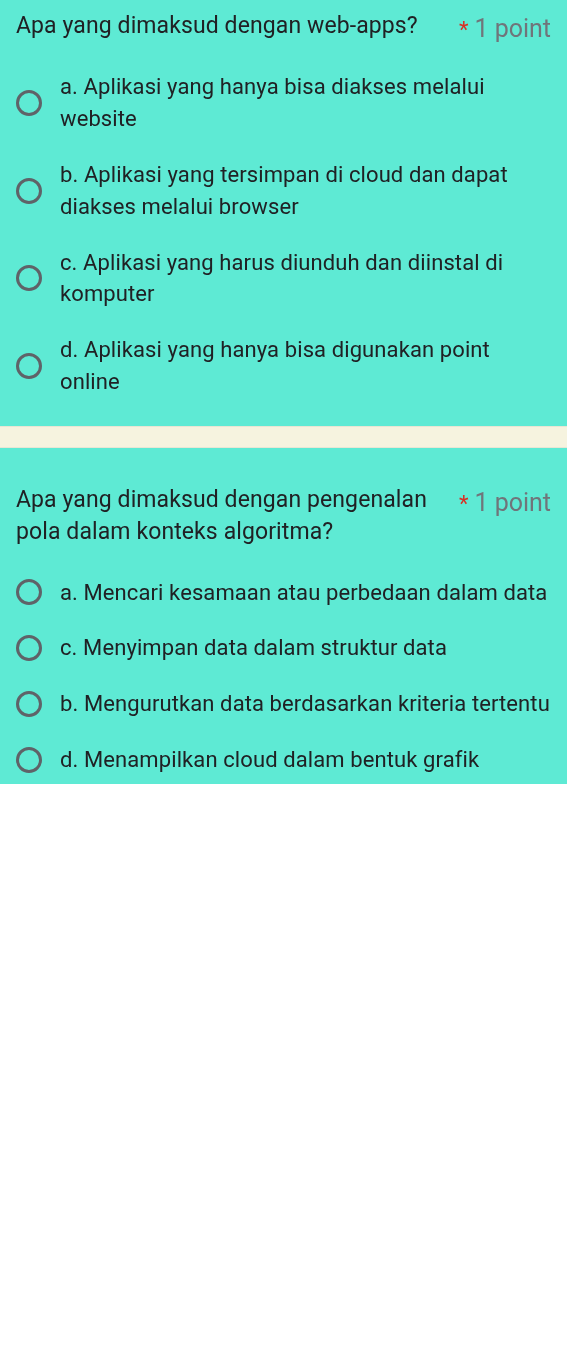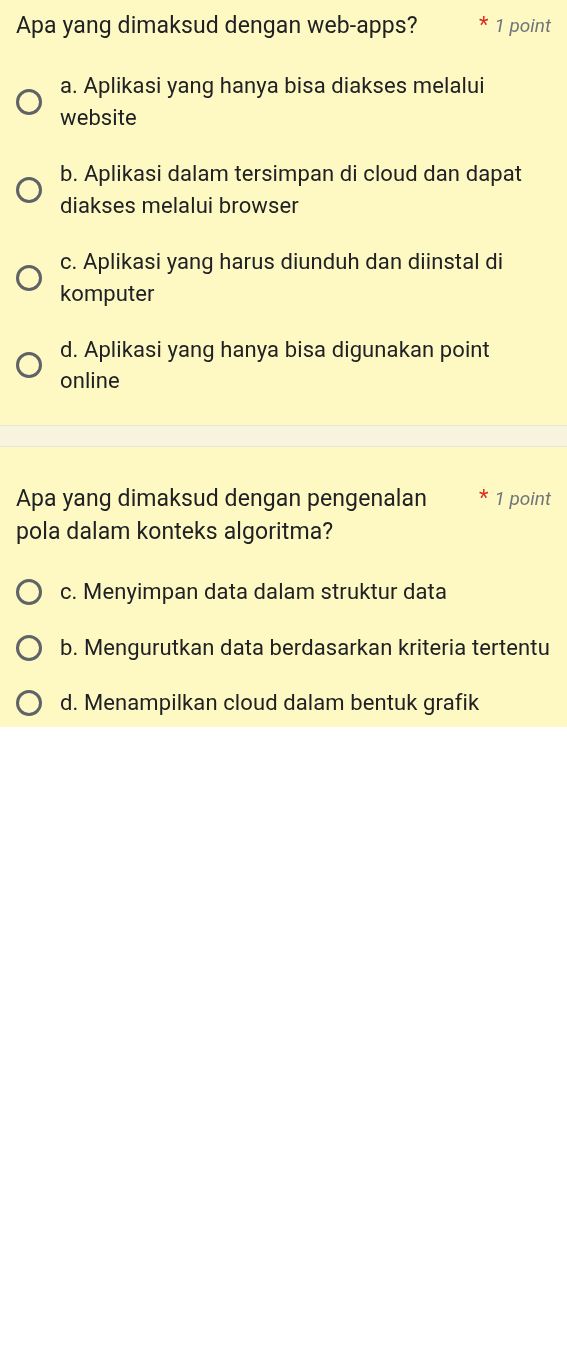--- a/index.html
+++ b/index.html
@@ -3,21 +3,21 @@
   <meta charset="utf-8">
   <style>
     * { box-sizing: border-box; margin: 0; padding: 0; }
     body {
       font-family: Roboto, Arial, sans-serif;
       background: #fff;
       width: 567px;
       color: #202124;
     }
     .question-card {
-      background: #fef9c3;
+      background: #5eead4;
       padding: 10px 16px 28px 16px;
     }
     .question-header {
       display: flex;
       align-items: flex-start;
       margin-bottom: 28px;
     }
     .question-text {
       font-size: 23px;
       line-height: 1.4;
@@ -33,22 +33,21 @@
       white-space: nowrap;
       padding-top: 4px;
     }
     .required {
       color: #d93025;
       font-size: 22px;
       line-height: 1;
     }
     .points {
       color: #70757a;
-      font-size: 19px;
-      font-style: italic;
+      font-size: 25px;
     }
     .options {
       display: flex;
       flex-direction: column;
       gap: 24px;
     }
     .option {
       display: flex;
       align-items: center;
       gap: 18px;
@@ -87,21 +86,21 @@
       <span class="points">1 point</span>
     </div>
   </div>
   <div class="options">
     <div class="option">
       <span class="radio"></span>
       <span class="option-label">a. Aplikasi yang hanya bisa diakses melalui website</span>
     </div>
     <div class="option">
       <span class="radio"></span>
-      <span class="option-label">b. Aplikasi dalam tersimpan di cloud dan dapat diakses melalui browser</span>
+      <span class="option-label">b. Aplikasi yang tersimpan di cloud dan dapat diakses melalui browser</span>
     </div>
     <div class="option">
       <span class="radio"></span>
       <span class="option-label">c. Aplikasi yang harus diunduh dan diinstal di  komputer</span>
     </div>
     <div class="option">
       <span class="radio"></span>
       <span class="option-label">d. Aplikasi yang hanya bisa digunakan point online</span>
     </div>
   </div>
@@ -113,20 +112,24 @@
   <div class="question-header">
     <div class="question-text">Apa yang dimaksud dengan pengenalan pola dalam konteks algoritma?</div>
     <div class="meta">
       <span class="required">*</span>
       <span class="points">1 point</span>
     </div>
   </div>
   <div class="options">
     <div class="option">
       <span class="radio"></span>
+      <span class="option-label">a. Mencari kesamaan atau perbedaan dalam data</span>
+    </div>
+    <div class="option">
+      <span class="radio"></span>
       <span class="option-label">c. Menyimpan data dalam struktur data</span>
     </div>
     <div class="option">
       <span class="radio"></span>
       <span class="option-label">b. Mengurutkan data berdasarkan kriteria tertentu</span>
     </div>
     <div class="option">
       <span class="radio"></span>
       <span class="option-label">d. Menampilkan cloud dalam bentuk grafik</span>
     </div>

